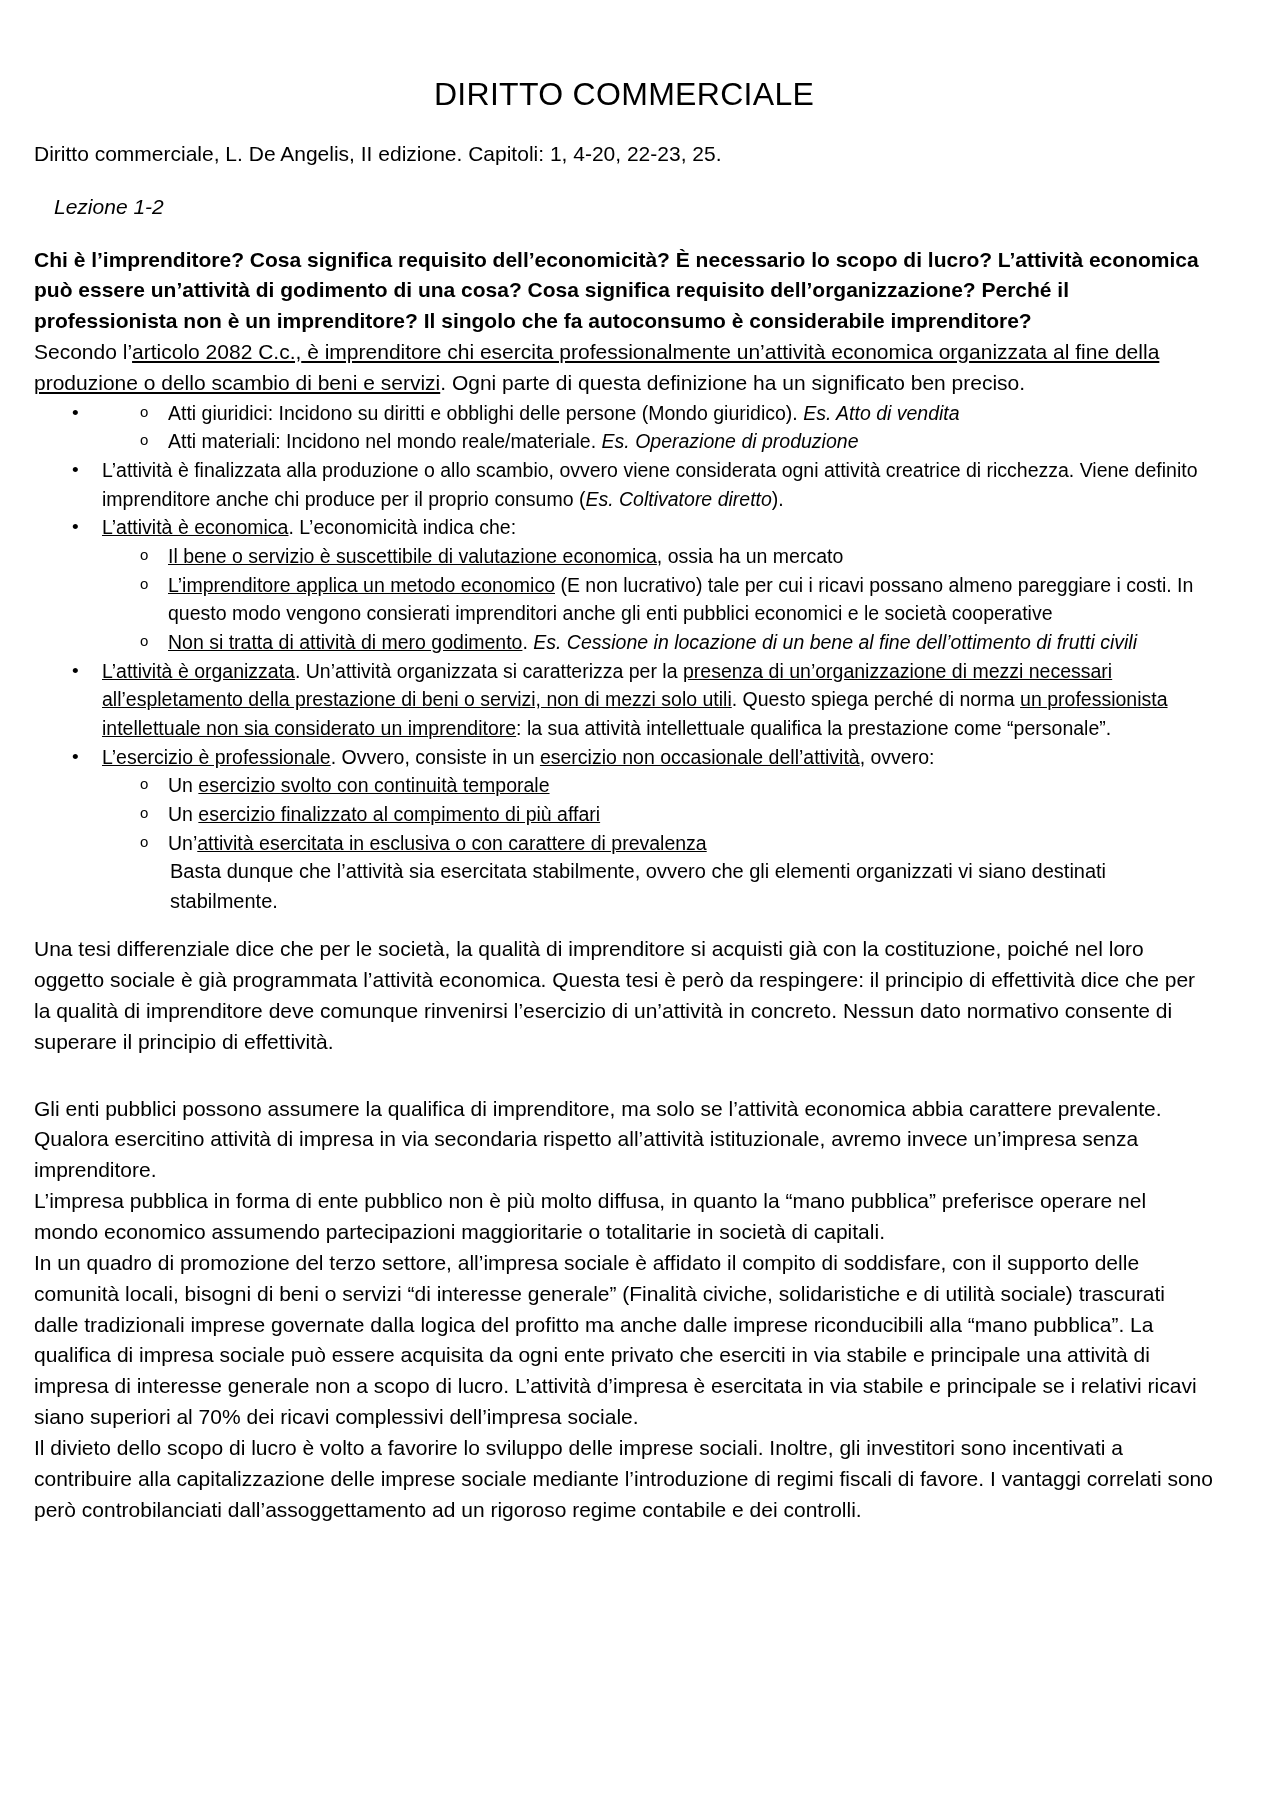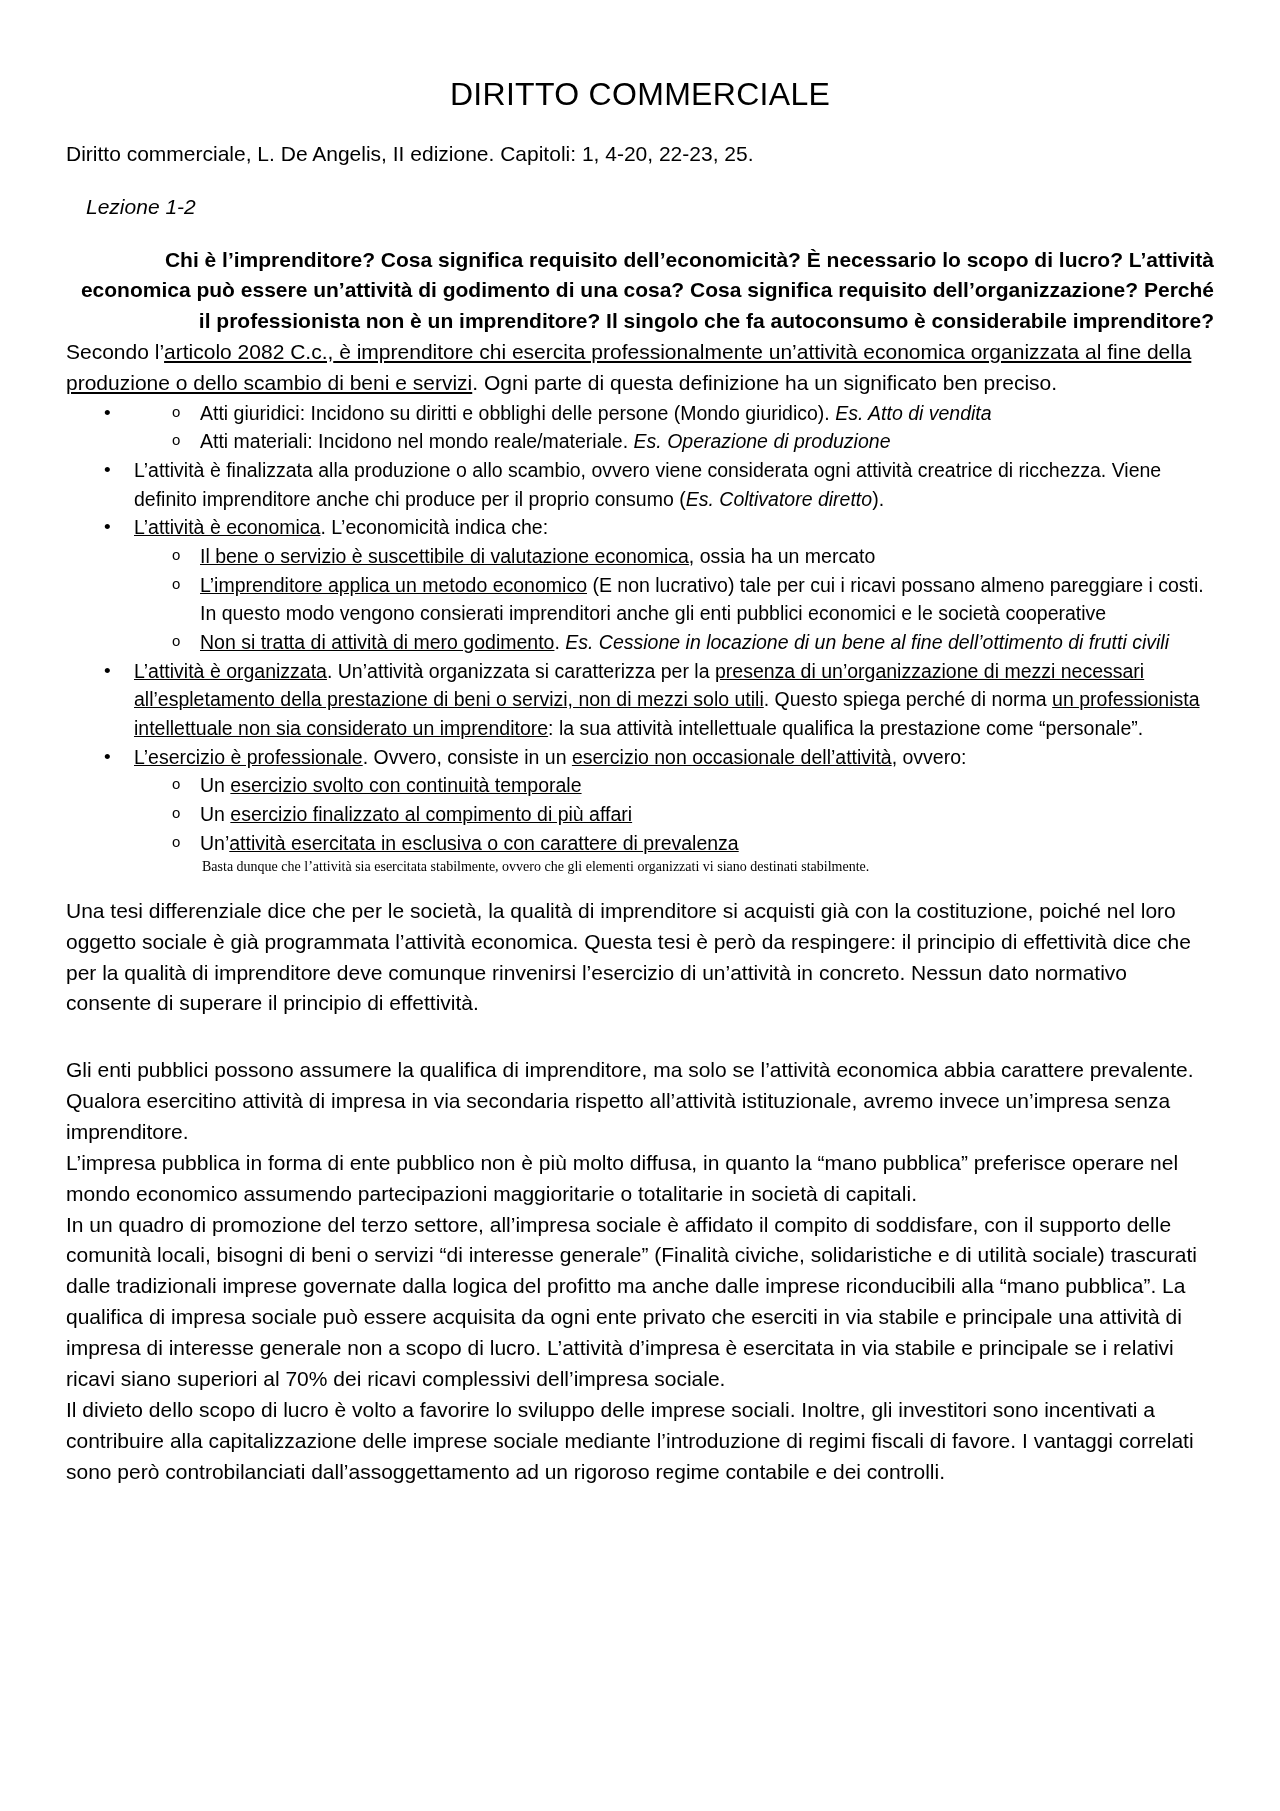--- a/index.html
+++ b/index.html
@@ -10,21 +10,21 @@
   body {
     font-family: "Liberation Sans", sans-serif;
     color: #000000;
   }
   .page {
     width: 1280px;
     min-height: 1811px;
     margin: 0 auto;
     background: #ffffff;
     box-sizing: border-box;
-    padding: 62px 66px 40px 66px;
+    padding: 62px 66px 40px 34px;
     position: relative;
   }
   .doc-title {
     text-align: center;
     font-size: 32px;
     font-weight: 400;
     letter-spacing: 0.3px;
     line-height: 1.15;
     margin: 14px 0 26px 0;
   }
@@ -35,21 +35,20 @@
     text-align: left;
   }
   .ref-line { margin-bottom: 22px; }
   .lezione {
     font-style: italic;
     margin-bottom: 22px;
     margin-left: 20px;
   }
   .q-block {
     font-weight: bold;
-    text-align: right;
   }
   u, .u { text-decoration: underline; }
   .i, i, em { font-style: italic; }
   ul.lvl1 {
     list-style: none;
     margin: 0;
     padding: 0;
   }
   ul.lvl1 > li {
     position: relative;
@@ -79,23 +78,22 @@
   }
   ul.lvl2 > li > .bullet-o {
     position: absolute;
     left: 38px;
     top: 1px;
     font-size: 15px;
     line-height: 1.65;
   }
   .li-trailer {
     padding-left: 68px;
-    font-size: 14px;
+    font-size: 20px;
     line-height: 1.47;
-    font-family: Liberation Serif, serif;
   }
   .para-gap { height: 18px; }
 </style>
 </head>
 <body>
 
 <div class="page">
 
   <h1 class="doc-title">DIRITTO COMMERCIALE</h1>
 

